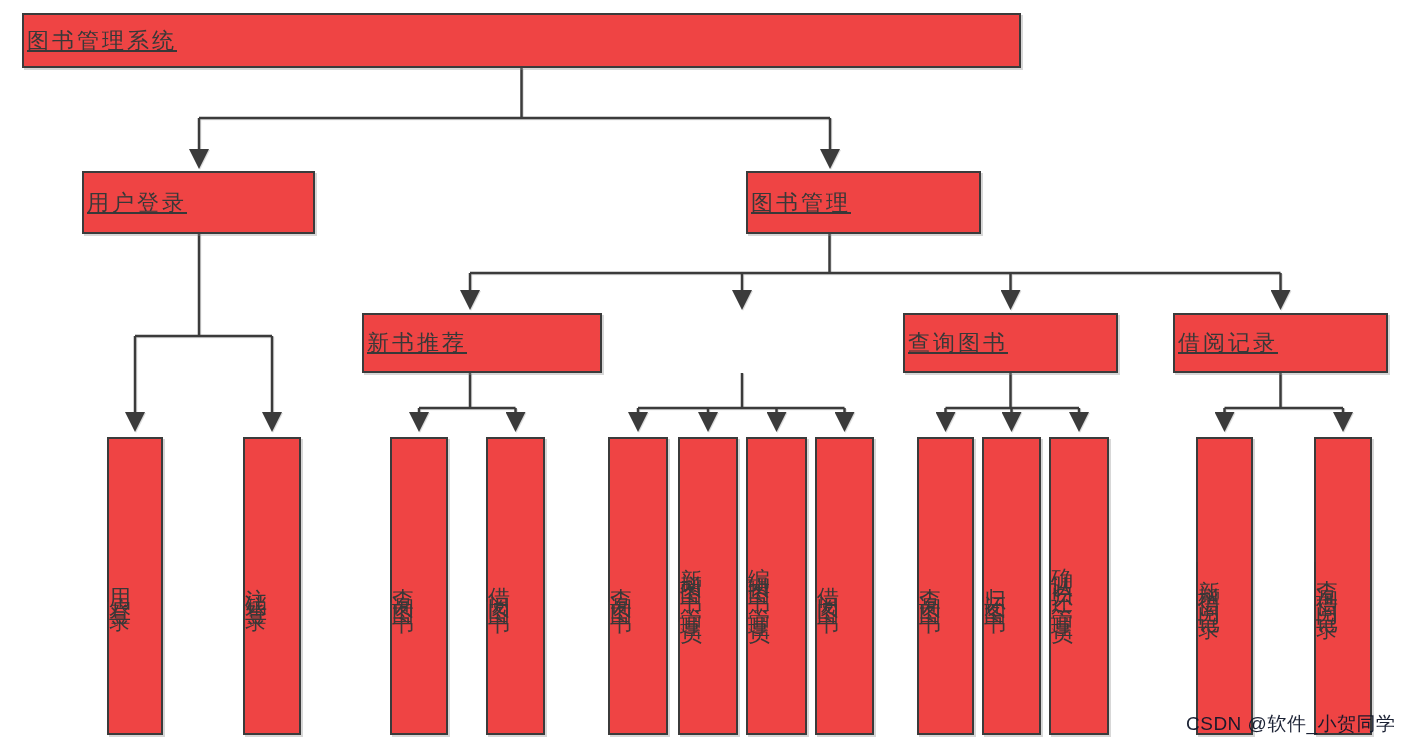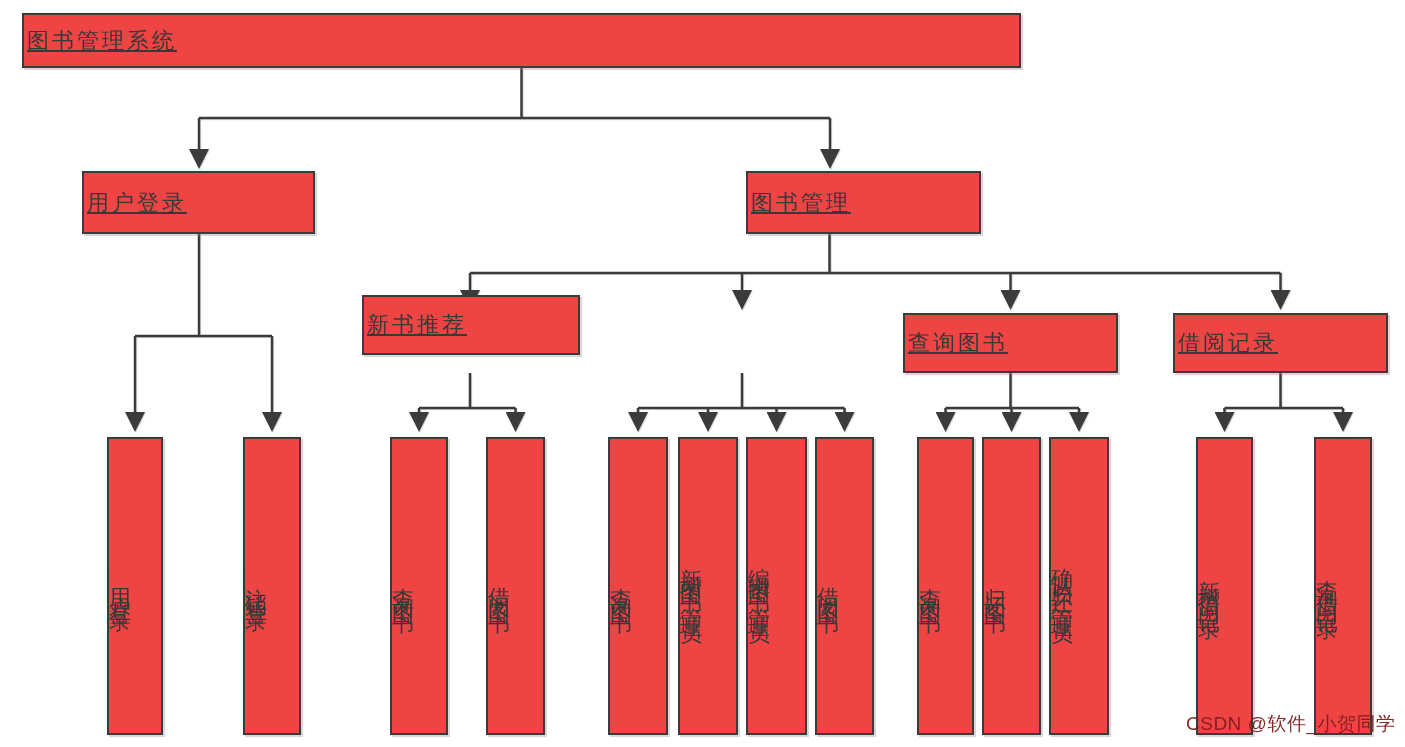--- a/index.html
+++ b/index.html
@@ -15,21 +15,21 @@
     box-shadow:2px 2px 0 rgba(140,140,140,0.35);
     text-decoration:underline;
   }
   .hlabel{font-size:22px;letter-spacing:3px;white-space:nowrap;text-indent:3px;}
   .vlabel{
     writing-mode:vertical-rl;text-orientation:mixed;
     font-size:22px;letter-spacing:8px;line-height:1;white-space:nowrap;
   }
   #watermark{
     position:absolute;left:1186px;top:711px;font-size:19px;letter-spacing:0.5px;
-    color:#7f1d1d;opacity:0.95;white-space:nowrap;z-index:5;
+    color:#0f172a;opacity:0.95;white-space:nowrap;z-index:5;
   }
 </style>
 </head>
 <body>
 
 <div id="canvas">
 
   <svg id="connectors" width="1405" height="747" viewBox="0 0 1405 747">
     <defs>
       <marker id="arw" viewBox="0 0 10 10" refX="8" refY="5" markerWidth="8" markerHeight="8" orient="auto">
@@ -77,21 +77,21 @@
     <span class="hlabel">图书管理系统</span>
   </div>
 
   <div class="box" style="left:82px;top:171px;width:233px;height:63px;">
     <span class="hlabel">用户登录</span>
   </div>
   <div class="box" style="left:712px;top:171px;width:235px;height:63px;margin-left:34px;">
     <span class="hlabel">图书管理</span>
   </div>
 
-  <div class="box" style="left:362px;top:295px;width:218px;height:60px;">
+  <div class="box" style="left:362px;top:313px;width:240px;height:60px;">
     <span class="hlabel">新书推荐</span>
   </div>
   <div class="box" style="left:903px;top:313px;width:215px;height:60px;">
     <span class="hlabel">查询图书</span>
   </div>
   <div class="box" style="left:1173px;top:313px;width:215px;height:60px;">
     <span class="hlabel">借阅记录</span>
   </div>
 
   <div class="box" style="left:107px;top:437px;width:56px;height:298px;">

